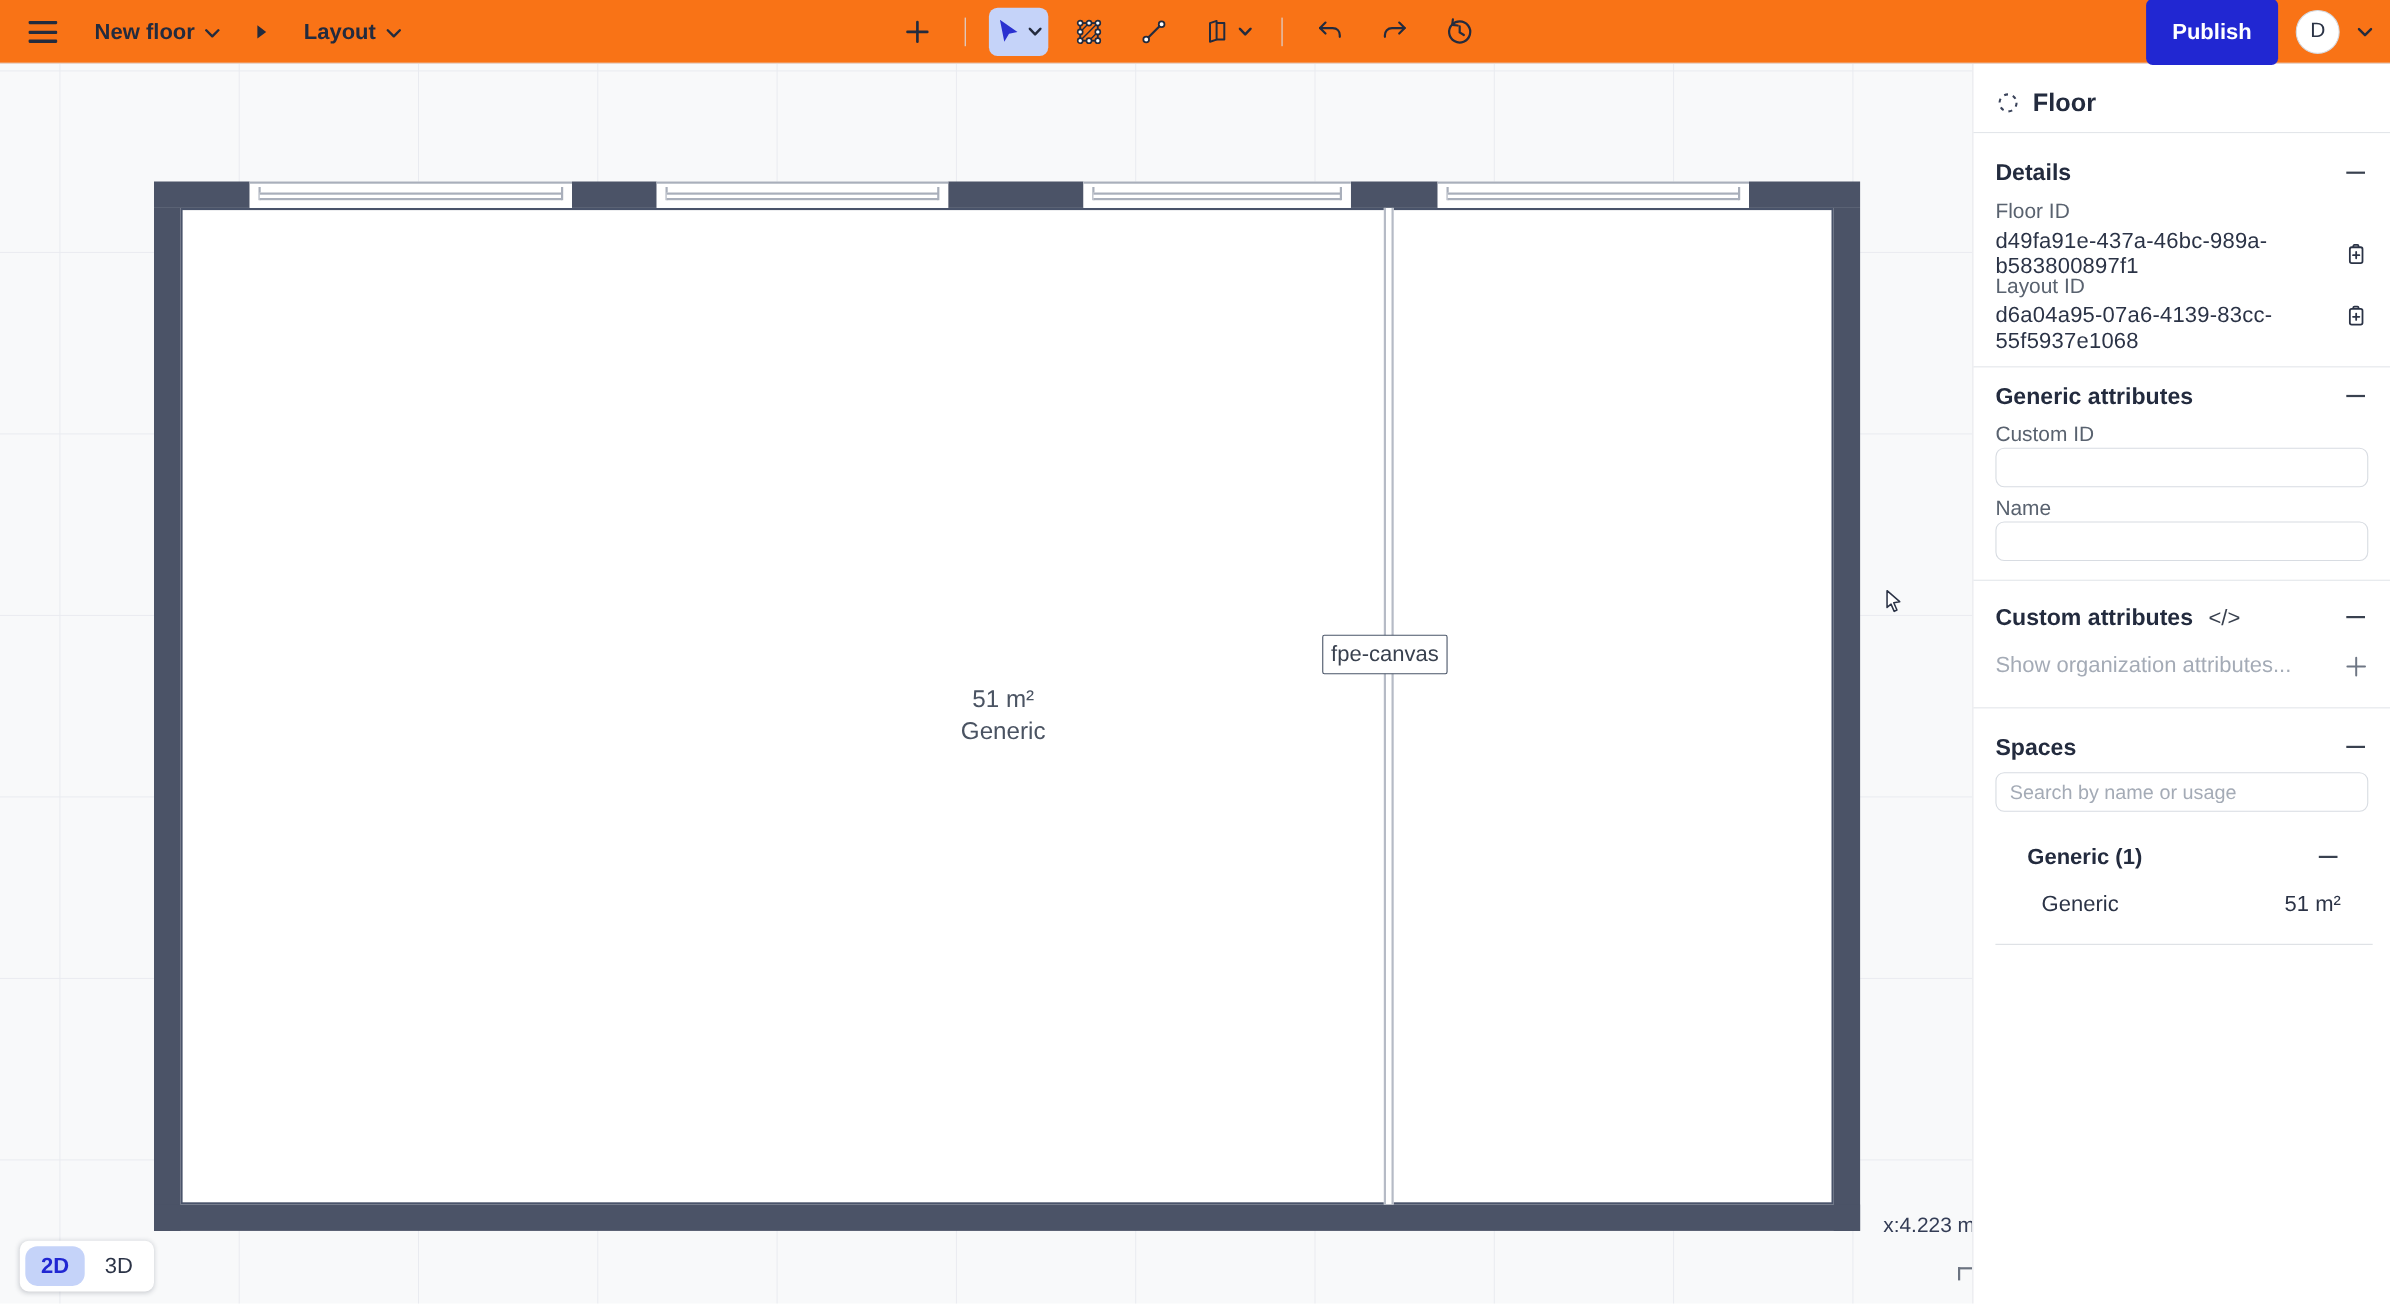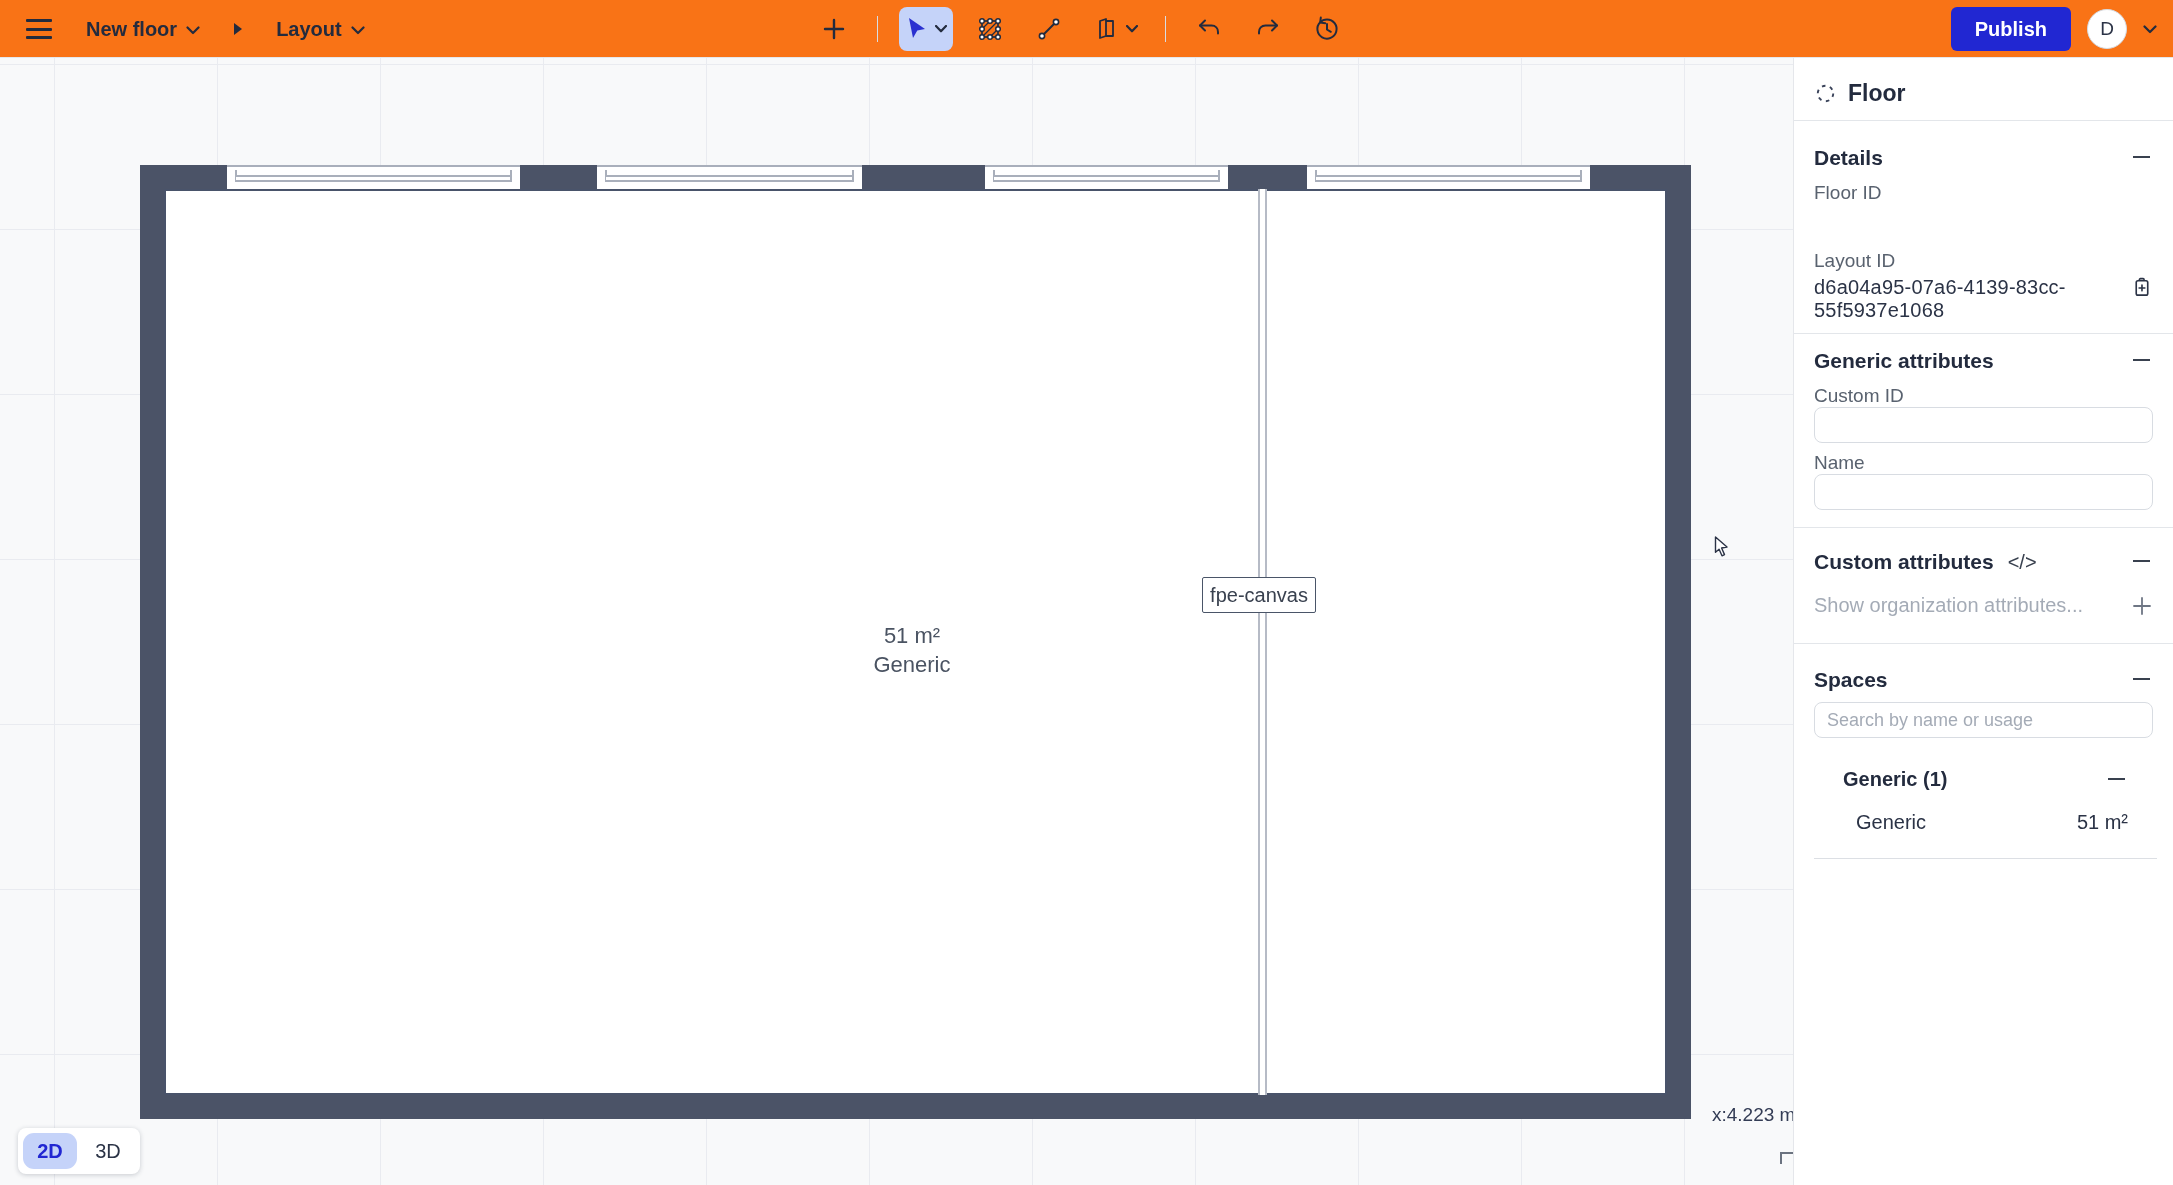--- a/index.html
+++ b/index.html
@@ -22,21 +22,21 @@
   .crumb svg{margin-top:2px}
   .crumb-sep{width:0;height:0;border-left:8px solid var(--text-dark);border-top:6px solid transparent;
     border-bottom:6px solid transparent;margin:0 34px}
   .tb-center{position:absolute;left:812px;top:0;height:58px;display:flex;align-items:center;gap:15px}
   .tool{height:44px;min-width:44px;display:flex;align-items:center;justify-content:center;
     border-radius:8px;cursor:pointer;gap:6px;padding:0 6px}
   .tool.selected{background:var(--selection-bg)}
   .tb-divider{width:1px;height:26px;background:#d9dde3;margin:0 6px}
   .tb-right{position:absolute;right:16px;top:0;height:58px;display:flex;align-items:center;gap:16px}
   .publish{background:var(--accent);color:#fff;font-size:20px;font-weight:700;border:none;
-    border-radius:6px;height:44px;padding:0 24px;cursor:pointer;font-family:inherit}
+    border-radius:6px;height:60px;padding:0 24px;cursor:pointer;font-family:inherit}
   .avatar{width:40px;height:40px;border-radius:50%;border:1px solid #d5dae1;display:flex;
     align-items:center;justify-content:center;font-size:19px;color:var(--text-value);cursor:pointer;background:#fff}
   .chev{stroke:var(--text-dark);stroke-width:2.2;fill:none;stroke-linecap:round;stroke-linejoin:round}
 
   
   .canvas{position:absolute;left:0;top:58px;width:1793px;height:1127px;background-color:var(--canvas-bg);
     background-image:linear-gradient(to right,var(--grid-line) 1px,transparent 1px),
                      linear-gradient(to bottom,var(--grid-line) 1px,transparent 1px);
     background-size:163px 165px;background-position:54px 6px;overflow:hidden}
   .room-floor{position:absolute;left:141px;top:108px;width:1549px;height:952px;background:#fff}
@@ -250,20 +250,30 @@
     </svg>
     <span>Floor</span>
   </div>
   <div class="sb-divider" style="top:62px"></div>
 
   <div class="sb-abs" style="top:88px">
     <span class="sb-heading">Details</span>
     <span class="minus-btn"></span>
   </div>
   <div class="sb-abs sb-label" style="top:124px">Floor ID</div>
+  <div class="sb-abs" style="top:150px;display:flex;justify-content:space-between;align-items:center">
+    <span class="sb-value">d49fa91e-437a-46bc-989a-b583800897f1</span>
+    <span class="icon-btn">
+      <svg width="23" height="23" viewBox="0 0 24 24">
+        <rect x="6.5" y="5" width="12" height="15" rx="1.8" fill="none" stroke="#2b3346" stroke-width="1.7"></rect>
+        <path d="M9.8 5 V3.8 a1 1 0 0 1 1 -1 h2.9 a1 1 0 0 1 1 1 V5" fill="none" stroke="#2b3346" stroke-width="1.7"></path>
+        <path d="M12.5 9.5 v6 M9.5 12.5 h6" stroke="#2b3346" stroke-width="1.7" stroke-linecap="round"></path>
+      </svg>
+    </span>
+  </div>
   <div class="sb-abs sb-label" style="top:192px">Layout ID</div>
   <div class="sb-abs" style="top:218px;display:flex;justify-content:space-between;align-items:flex-start">
     <span class="sb-value">d6a04a95-07a6-4139-83cc-55f5937e1068</span>
     <span class="icon-btn">
       <svg width="23" height="23" viewBox="0 0 24 24">
         <rect x="6.5" y="5" width="12" height="15" rx="1.8" fill="none" stroke="#2b3346" stroke-width="1.7"></rect>
         <path d="M9.8 5 V3.8 a1 1 0 0 1 1 -1 h2.9 a1 1 0 0 1 1 1 V5" fill="none" stroke="#2b3346" stroke-width="1.7"></path>
         <path d="M12.5 9.5 v6 M9.5 12.5 h6" stroke="#2b3346" stroke-width="1.7" stroke-linecap="round"></path>
       </svg>
     </span>

